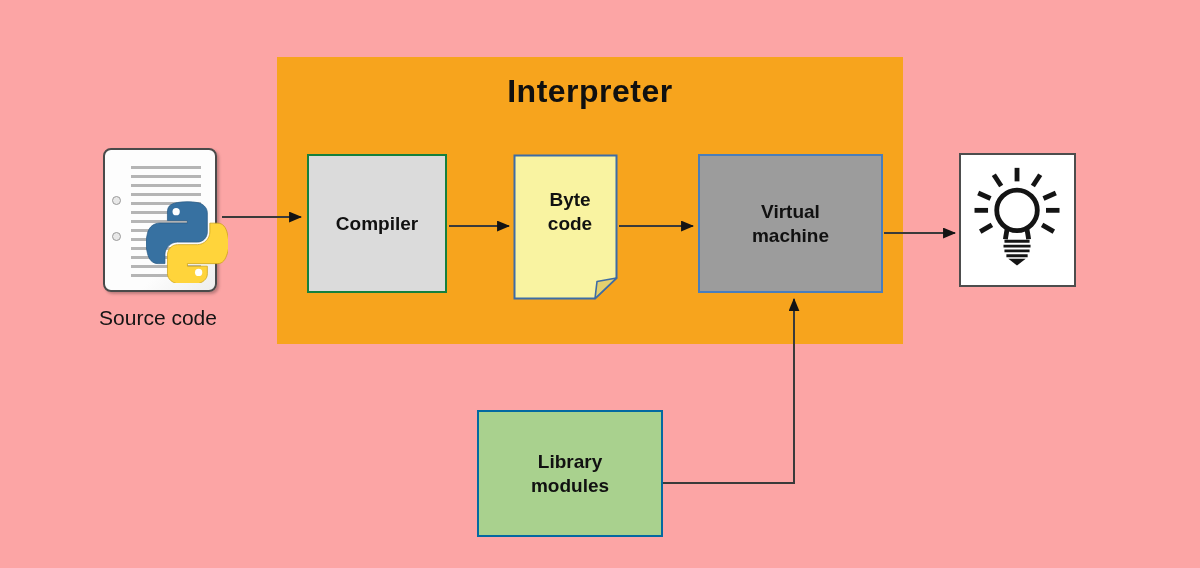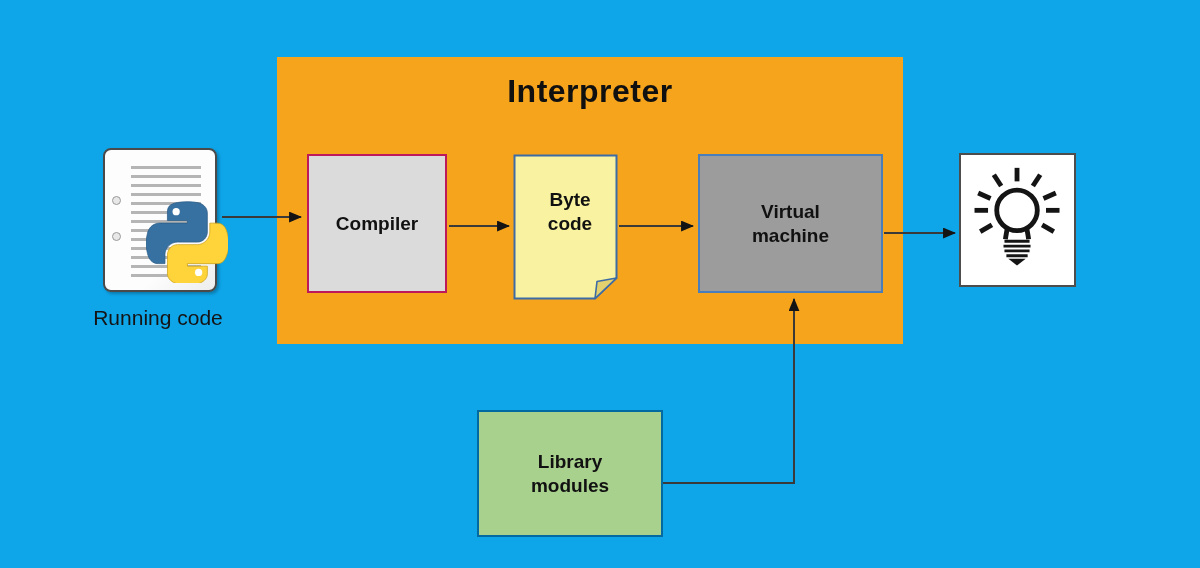--- a/index.html
+++ b/index.html
@@ -1,19 +1,19 @@
 <!DOCTYPE html>
 <html><head>
 <meta charset="utf-8">
 <style>
   html,body{margin:0;padding:0;background:#ffffff;}
   .canvas{
     position:relative;
     width:1200px;height:568px;
-    background:#0ea5e9;
+    background:#fca5a5;
     font-family:"Liberation Sans", sans-serif;
     overflow:hidden;
   }
   .abs{position:absolute;box-sizing:border-box;}
 
   
   .interpreter{
     left:277px;top:57px;width:626px;height:287px;
     background:#F7A41D;
   }
@@ -28,21 +28,21 @@
   .node{
     display:flex;align-items:center;justify-content:center;
     text-align:center;
   }
   .node-label{
     font-size:19px;font-weight:bold;color:#111111;
     line-height:1.25;white-space:pre-line;
   }
   .compiler{
     left:307px;top:154px;width:140px;height:139px;
-    background:#DBDBDB;border:2px solid #be185d;
+    background:#DBDBDB;border:2px solid #15803d;
   }
   .vm{
     left:698px;top:154px;width:185px;height:139px;
     background:#9C9C9C;border:2px solid #4A7EBB;
   }
   .library{
     left:477px;top:410px;width:186px;height:127px;
     background:#A9D18E;border:2px solid #0369a1;
   }
 
@@ -151,21 +151,21 @@
         <path d="M85.4,39.8 L98.2,34.1"></path> 
           <path d="M30.6,39.8 L17.8,34.1"></path>
         <path d="M88,52 H102"></path>           
           <path d="M28,52 H14"></path>
         <path d="M84,67 L96.1,74"></path>       
           <path d="M32,67 L19.9,74"></path>
       </g>
     </svg>
   </div>
 
-  <div class="abs ext-label label-source">Running code</div>
+  <div class="abs ext-label label-source">Source code</div>
 
   <svg class="arrows" width="1200" height="568" viewBox="0 0 1200 568">
     <defs>
       <marker id="arw" viewBox="0 0 12 10" refX="11" refY="5" markerWidth="13" markerHeight="11" orient="auto" markerUnits="userSpaceOnUse">
         <path d="M0,0 L12,5 L0,10 Z" fill="#141414"></path>
       </marker>
     </defs>
     <g stroke="#3A3A3A" stroke-width="2" fill="none">
       <line x1="222" y1="217" x2="301" y2="217" marker-end="url(#arw)"></line>
       <line x1="449" y1="226" x2="509" y2="226" marker-end="url(#arw)"></line>

